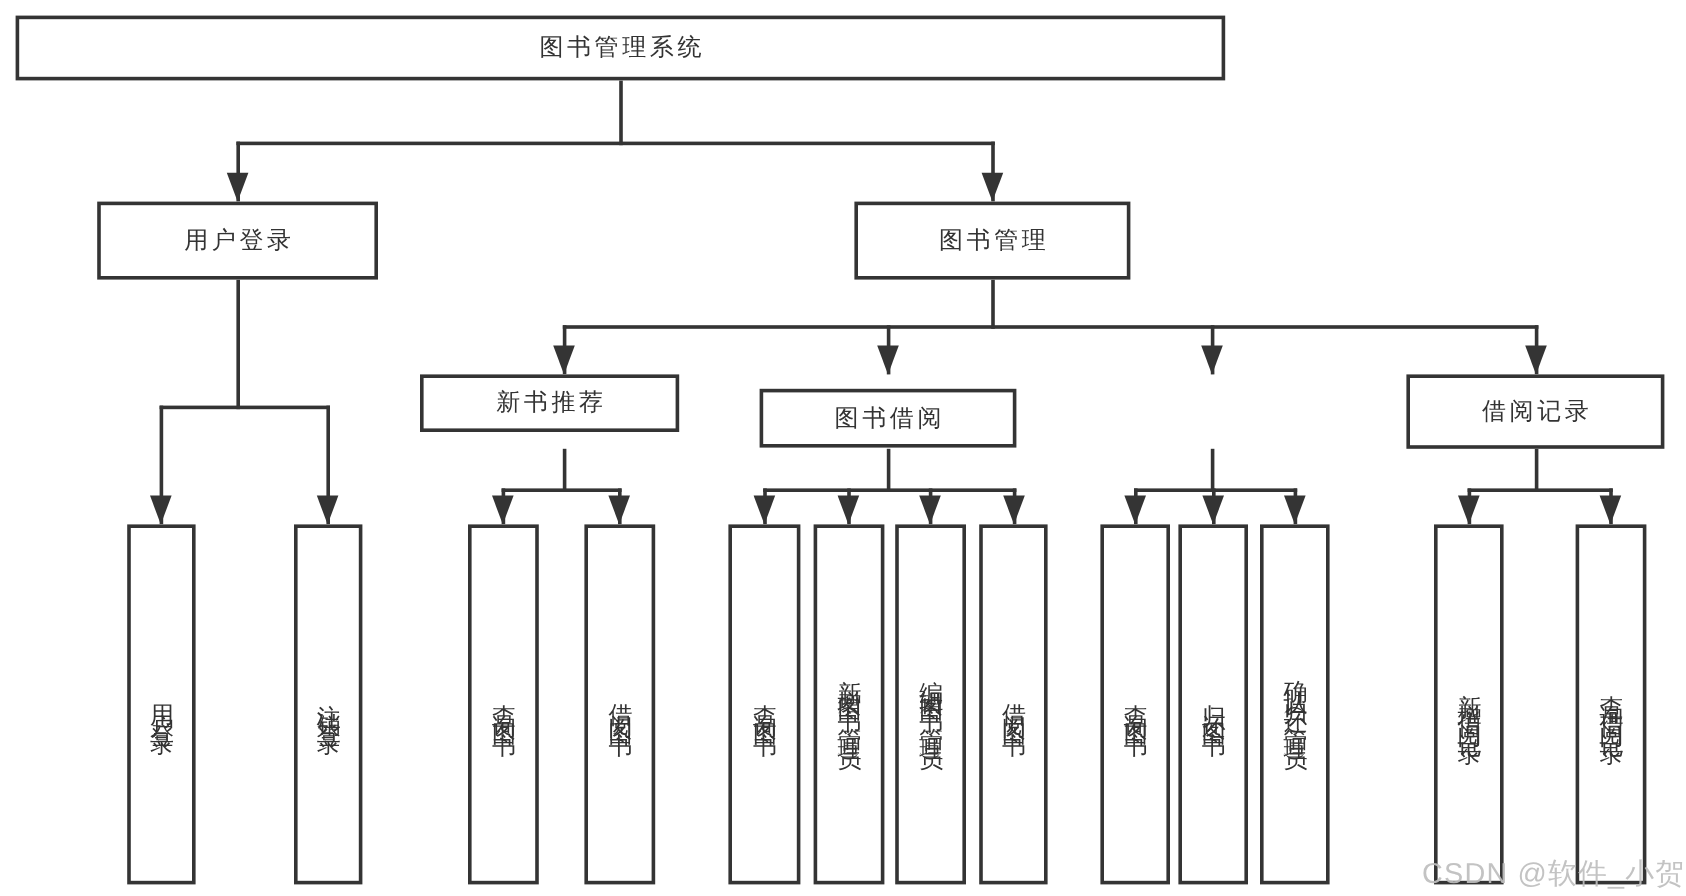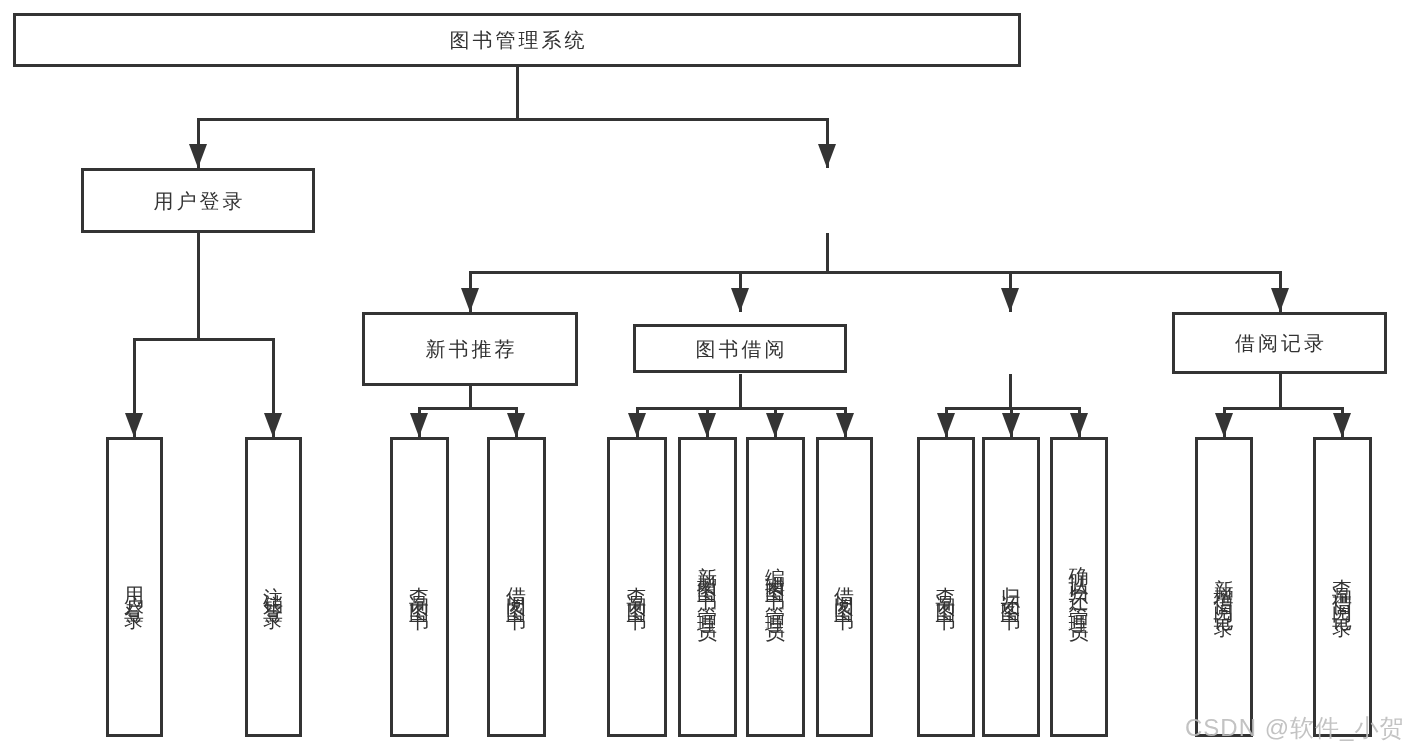--- a/index.html
+++ b/index.html
@@ -73,22 +73,25 @@
 
 <div id="canvas">
 
   <div class="node h" style="left:13px;top:13px;width:1008px;height:54px">
     <span class="lbl">图书管理系统</span>
   </div>
 
   <div class="node h" style="left:81px;top:168px;width:234px;height:65px">
     <span class="lbl">用户登录</span>
   </div>
+  <div class="node h" style="left:712px;top:168px;width:230px;height:65px">
+    <span class="lbl">图书管理</span>
+  </div>
 
-  <div class="node h" style="left:362px;top:312px;width:216px;height:74px">
+  <div class="node h" style="left:350px;top:312px;width:216px;height:48px">
     <span class="lbl">新书推荐</span>
   </div>
   <div class="node h" style="left:633px;top:324px;width:214px;height:49px">
     <span class="lbl">图书借阅</span>
   </div>
   <div class="node h" style="left:1172px;top:312px;width:215px;height:62px">
     <span class="lbl">借阅记录</span>
   </div>
 
   <div class="node v" style="left:106px;top:437px;width:57px;height:300px">

